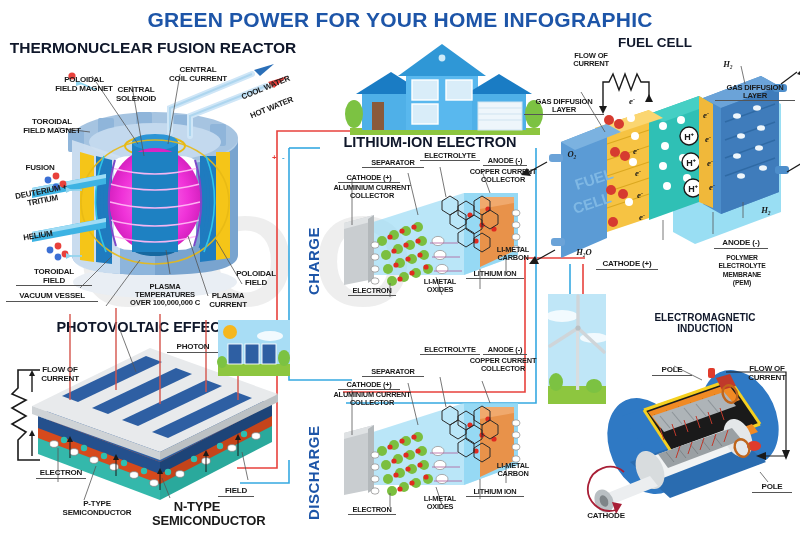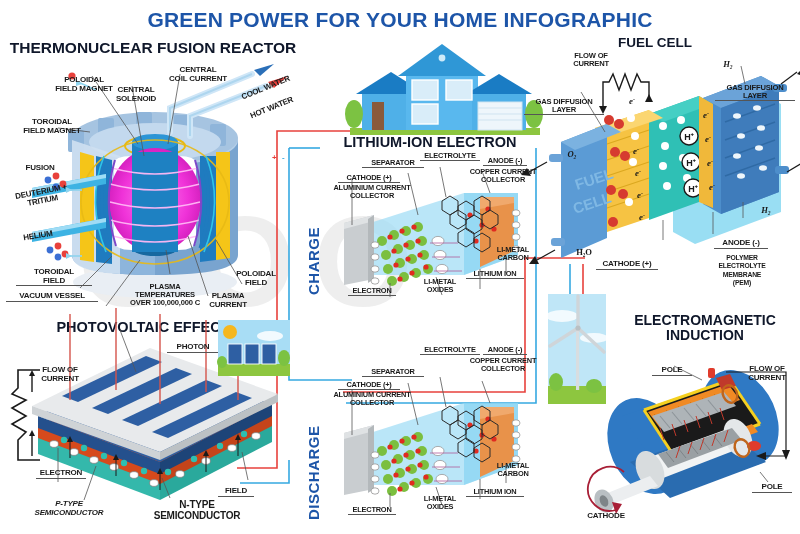--- a/index.html
+++ b/index.html
@@ -27,21 +27,21 @@
 <div id="stage">
 
   <div class="wm">OOO</div>
 
   <div class="main-title">GREEN POWER FOR YOUR HOME INFOGRAPHIC</div>
 
   <div class="sec-title" style="left:8px;top:40px;width:290px;font-size:15.5px;">THERMONUCLEAR FUSION REACTOR</div>
   <div class="sec-title" style="left:330px;top:135px;width:200px;font-size:14.5px;">LITHIUM-ION ELECTRON</div>
   <div class="sec-title" style="left:600px;top:36px;width:110px;font-size:13.5px;text-align:center;">FUEL CELL</div>
   <div class="sec-title" style="left:28px;top:320px;width:230px;font-size:14.5px;">PHOTOVOLTAIC  EFFECT</div>
-  <div class="sec-title" style="left:615px;top:313px;width:180px;font-size:14px;white-space:pre-line;">ELECTROMAGNETIC
+  <div class="sec-title" style="left:615px;top:313px;width:180px;font-size:10px;white-space:pre-line;">ELECTROMAGNETIC
 INDUCTION</div>
 
   <div class="vert" style="left:305px;top:295px;">CHARGE</div>
   <div class="vert" style="left:305px;top:520px;">DISCHARGE</div>
 
   <svg class="abs" style="left:0;top:0;width:800px;height:534px;" viewBox="0 0 800 534">
     <g fill="none" stroke-width="1.6">
 
       <path d="M277,140 L277,131 L352,131" stroke="#e8413c"></path>
       <path d="M277,140 L277,260 L277,395 L277,468 L237,468" stroke="#e8413c"></path>
@@ -596,21 +596,21 @@
 
   <div class="lbl" style="left:558px;top:52px;width:66px;font-size:7.6px;">FLOW OF
 CURRENT</div>
   <div class="lbl ul" style="left:524px;top:98px;width:80px;font-size:7.6px;">GAS DIFFUSION
 LAYER</div>
   <div class="lbl ul" style="left:715px;top:84px;width:80px;font-size:7.6px;">GAS DIFFUSION
 LAYER</div>
   <div class="lbl" style="left:532px;top:150px;width:22px;font-size:8.6px;font-style:italic;font-family:'Liberation Serif',serif;margin-left:29px;">O₂</div>
   <div class="lbl" style="left:718px;top:60px;width:20px;font-size:8.6px;font-style:italic;font-family:'Liberation Serif',serif;">H₂</div>
   <div class="lbl" style="left:756px;top:206px;width:20px;font-size:8.6px;font-style:italic;font-family:'Liberation Serif',serif;">H₂</div>
-  <div class="lbl" style="left:570px;top:248px;width:28px;font-size:8.6px;font-family:'Liberation Serif',serif;">H₂O</div>
+  <div class="lbl" style="left:570px;top:248px;width:28px;font-size:8.6px;font-style:italic;font-family:'Liberation Serif',serif;">H₂O</div>
   <div class="lbl ul" style="left:596px;top:260px;width:62px;font-size:8px;">CATHODE (+)</div>
   <div class="lbl ul" style="left:714px;top:239px;width:54px;font-size:8px;">ANODE (-)</div>
   <div class="lbl" style="left:708px;top:254px;width:68px;font-size:6.8px;line-height:1.22;">POLYMER
 ELECTROLYTE
 MEMBRANE
 (PEM)</div>
 
   <svg class="abs" style="left:10px;top:348px;width:270px;height:160px;" viewBox="0 0 270 160">
 
     <path d="M28,88 L140,32 L262,76 L150,134 Z" fill="#3ecfc0"></path>
@@ -702,23 +702,23 @@
       <path d="M160,150 L152,130"></path>
       <path d="M238,132 L232,104"></path>
     </g>
   </svg>
 
   <div class="lbl" style="left:28px;top:366px;width:64px;font-size:8px;">FLOW OF
 CURRENT</div>
   <div class="lbl ul" style="left:167px;top:343px;width:52px;font-size:8px;">PHOTON</div>
   <div class="lbl ul" style="left:36px;top:469px;width:50px;font-size:8px;">ELECTRON</div>
   <div class="lbl ul" style="left:218px;top:487px;width:36px;font-size:8px;">FIELD</div>
-  <div class="lbl" style="left:24px;top:500px;width:90px;font-size:8px;font-style:italic;">P-TYPE
+  <div class="lbl" style="left:52px;top:500px;width:90px;font-size:8px;">P-TYPE
 SEMICONDUCTOR</div>
-  <div class="lbl" style="left:152px;top:500px;width:90px;font-size:10px;">N-TYPE
+  <div class="lbl" style="left:152px;top:500px;width:90px;font-size:13px;">N-TYPE
 SEMICONDUCTOR</div>
 
   <svg class="abs" style="left:218px;top:320px;width:72px;height:56px;" viewBox="0 0 72 56">
     <rect x="0" y="0" width="72" height="56" fill="#a8ddf5"></rect>
     <rect x="0" y="44" width="72" height="12" fill="#8dc63f"></rect>
     <circle cx="12" cy="12" r="7" fill="#f5b71e"></circle>
     <ellipse cx="52" cy="16" rx="13" ry="5" fill="#ffffff" opacity="0.85"></ellipse>
     <g fill="#2e5fa3" stroke="#ffffff" stroke-width="0.9">
       <rect x="10" y="24" width="14" height="20"></rect>
       <rect x="27" y="24" width="14" height="20"></rect>

